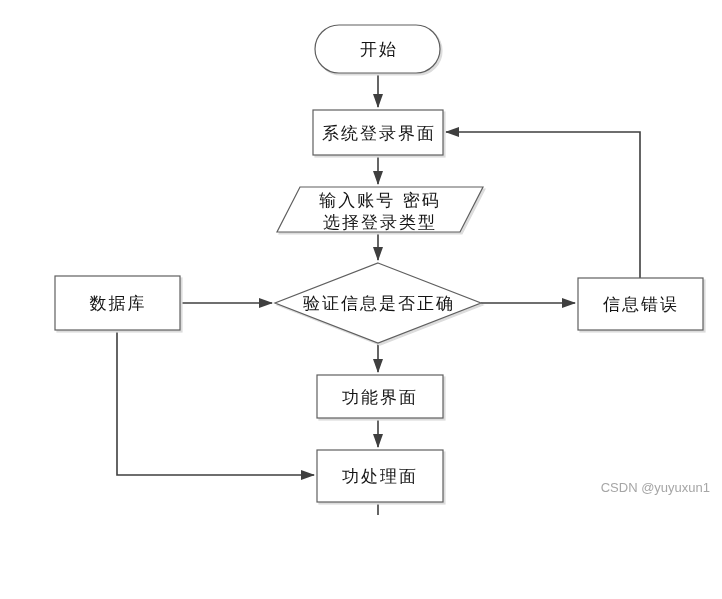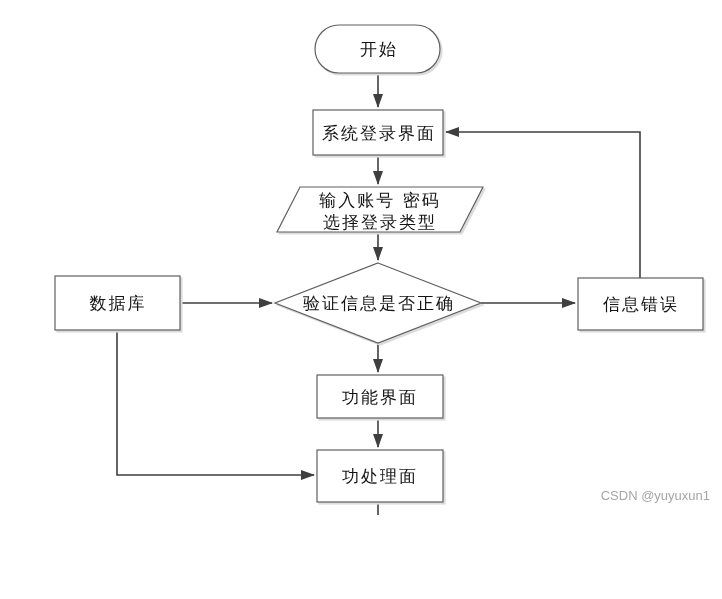--- a/index.html
+++ b/index.html
@@ -26,21 +26,21 @@
   .node-label {
     font-family: "DejaVu Serif", "Liberation Serif", serif;
     font-size: 17px;
     letter-spacing: 2px;
     fill: #141414;
     text-anchor: middle;
   }
   .watermark {
     position: absolute;
     right: 12px;
-    bottom: 12px;
+    bottom: 20px;
     font-family: "Liberation Sans", "DejaVu Sans", sans-serif;
     font-size: 13px;
     color: #a6a6a6;
   }
 </style>
 </head>
 <body>
 
 <div class="canvas">
   <svg width="722" height="599" viewBox="0 0 722 599">

